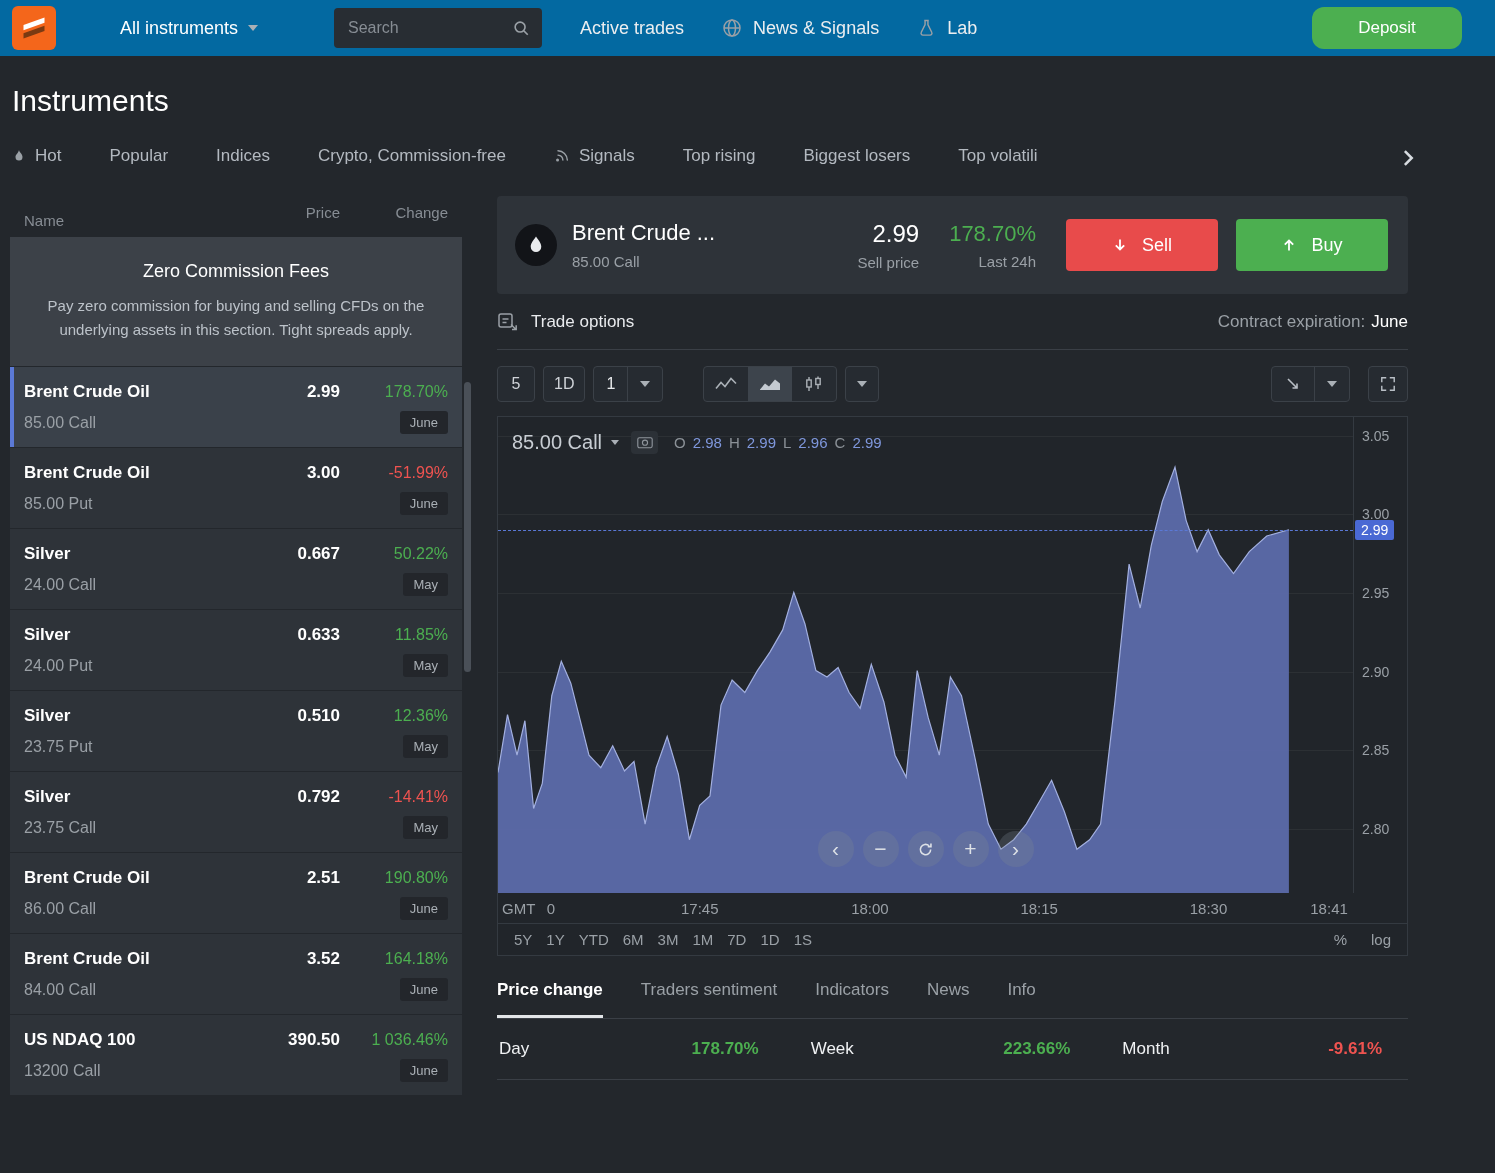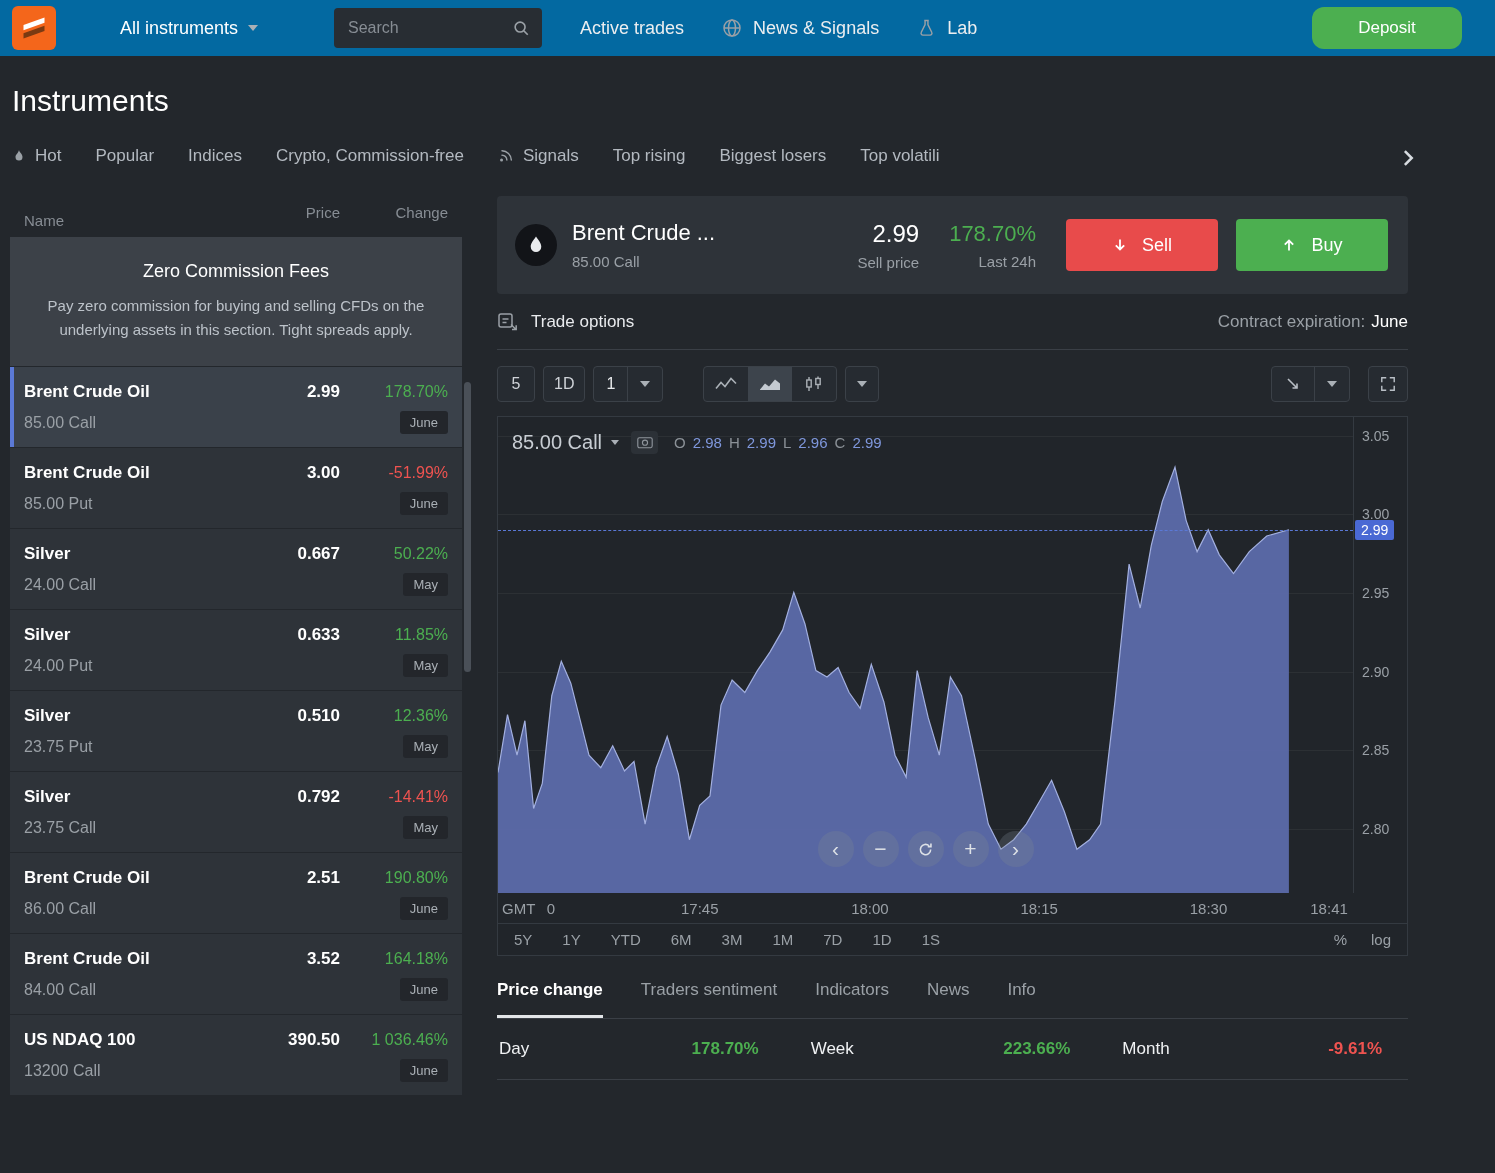--- a/index.html
+++ b/index.html
@@ -19,21 +19,21 @@
   .caret.sm { border-left-width:4px; border-right-width:4px; border-top-width:5px; }
   .search { margin-left:76px; width:208px; height:40px; background:#282d33; border-radius:4px; display:flex; align-items:center; padding:0 12px; }
   .search input { flex:1; background:transparent; border:0; outline:0; color:#d7dbe0; font-size:16px; font-family:inherit; min-width:0; }
   .search input::placeholder { color:#878d94; }
   .topnav-item { display:flex; align-items:center; gap:11px; font-size:18px; color:#eceef0; margin-left:38px; cursor:pointer; white-space:nowrap; }
   .deposit { margin-left:auto; width:150px; height:42px; background:#4caf50; border:0; border-radius:12px; color:#fff; font-size:17px; font-family:inherit; cursor:pointer; }
 
   
   .page-title { margin:28px 0 0 12px; font-size:30px; font-weight:400; color:#fff; }
   .tabs-row { position:relative; margin:16px 87px 0 12px; height:50px; }
-  .tabs { display:flex; gap:34px; height:50px; overflow:hidden; }
+  .tabs { display:flex; gap:48px; height:50px; overflow:hidden; }
   .tab { display:flex; align-items:center; gap:9px; font-size:17px; color:#b3b9c0; height:47px; border-bottom:3px solid transparent; white-space:nowrap; cursor:pointer; }
   .tab.active { color:#fff; border-bottom-color:#d4d7da; }
   .ticon { color:#9aa0a6; display:flex; }
   .newbadge { background:#4356c4; color:#fff; font-size:12px; font-weight:700; padding:3px 6px; border-radius:3px; margin-left:2px; }
   .tabs-more { position:absolute; right:-10px; top:4px; width:100px; height:40px; display:flex; align-items:center; justify-content:flex-end; background:linear-gradient(to right, rgba(35,39,44,0), #23272c 55%); cursor:pointer; }
 
   
   .content { display:flex; margin:12px 0 0 10px; align-items:flex-start; }
   .list-panel { width:452px; position:relative; flex:none; }
   .list-headers { display:flex; padding:8px 14px; color:#878d94; font-size:15px; }
@@ -102,21 +102,21 @@
   .ok { color:#8b9197; } .ov { color:#7f97dc; }
   .navbtns { position:absolute; left:50%; bottom:26px; transform:translateX(-50%); display:flex; gap:9px; }
   .nbtn { width:36px; height:36px; border-radius:50%; background:rgba(125,136,148,0.28); color:#dde1e6; display:flex; align-items:center; justify-content:center; font-size:21px; cursor:pointer; }
   .axis { position:absolute; top:0; right:0; width:54px; bottom:62px; border-left:1px solid #343a41; cursor:ns-resize; }
   .axis-label { position:absolute; left:8px; font-size:14px; color:#9aa0a6; }
   .pricetag { position:absolute; left:1px; background:#4a69d4; color:#fff; font-size:14px; padding:2px 6px; border-radius:2px; }
   .times { position:absolute; left:0; right:54px; bottom:32px; height:30px; font-size:15px; color:#9aa0a6; cursor:ew-resize; }
   .gmt { position:absolute; left:4px; top:7px; }
   .ttick { position:absolute; top:7px; transform:translateX(-50%); }
   .ranges { position:absolute; left:0; right:0; bottom:0; height:32px; border-top:1px solid #343a41; display:flex; align-items:center; padding:0 16px; font-size:15px; color:#9aa0a6; }
-  .range-items { display:flex; gap:30px;justify-content:flex-end; }
+  .range-items { display:flex; gap:14px;justify-content:flex-end; }
   .scale-items { margin-left:auto; display:flex; gap:24px; }
   .ritem { cursor:pointer; }
 
   
   .detail-tabs { display:flex; gap:38px; margin-top:24px; }
   .btab { font-size:17px; color:#9aa0a6; padding-bottom:15px; border-bottom:3px solid transparent; cursor:pointer; }
   .btab.active { color:#fff; font-weight:700; border-bottom-color:#e2e5e8; }
   .stats-row { display:flex; border-top:1px solid #3a3f46; border-bottom:1px solid #3a3f46; }
   .stat { flex:1; display:flex; align-items:center; justify-content:space-between; padding:20px 26px 20px 2px; }
   .stat + .stat { padding-left:26px; }

